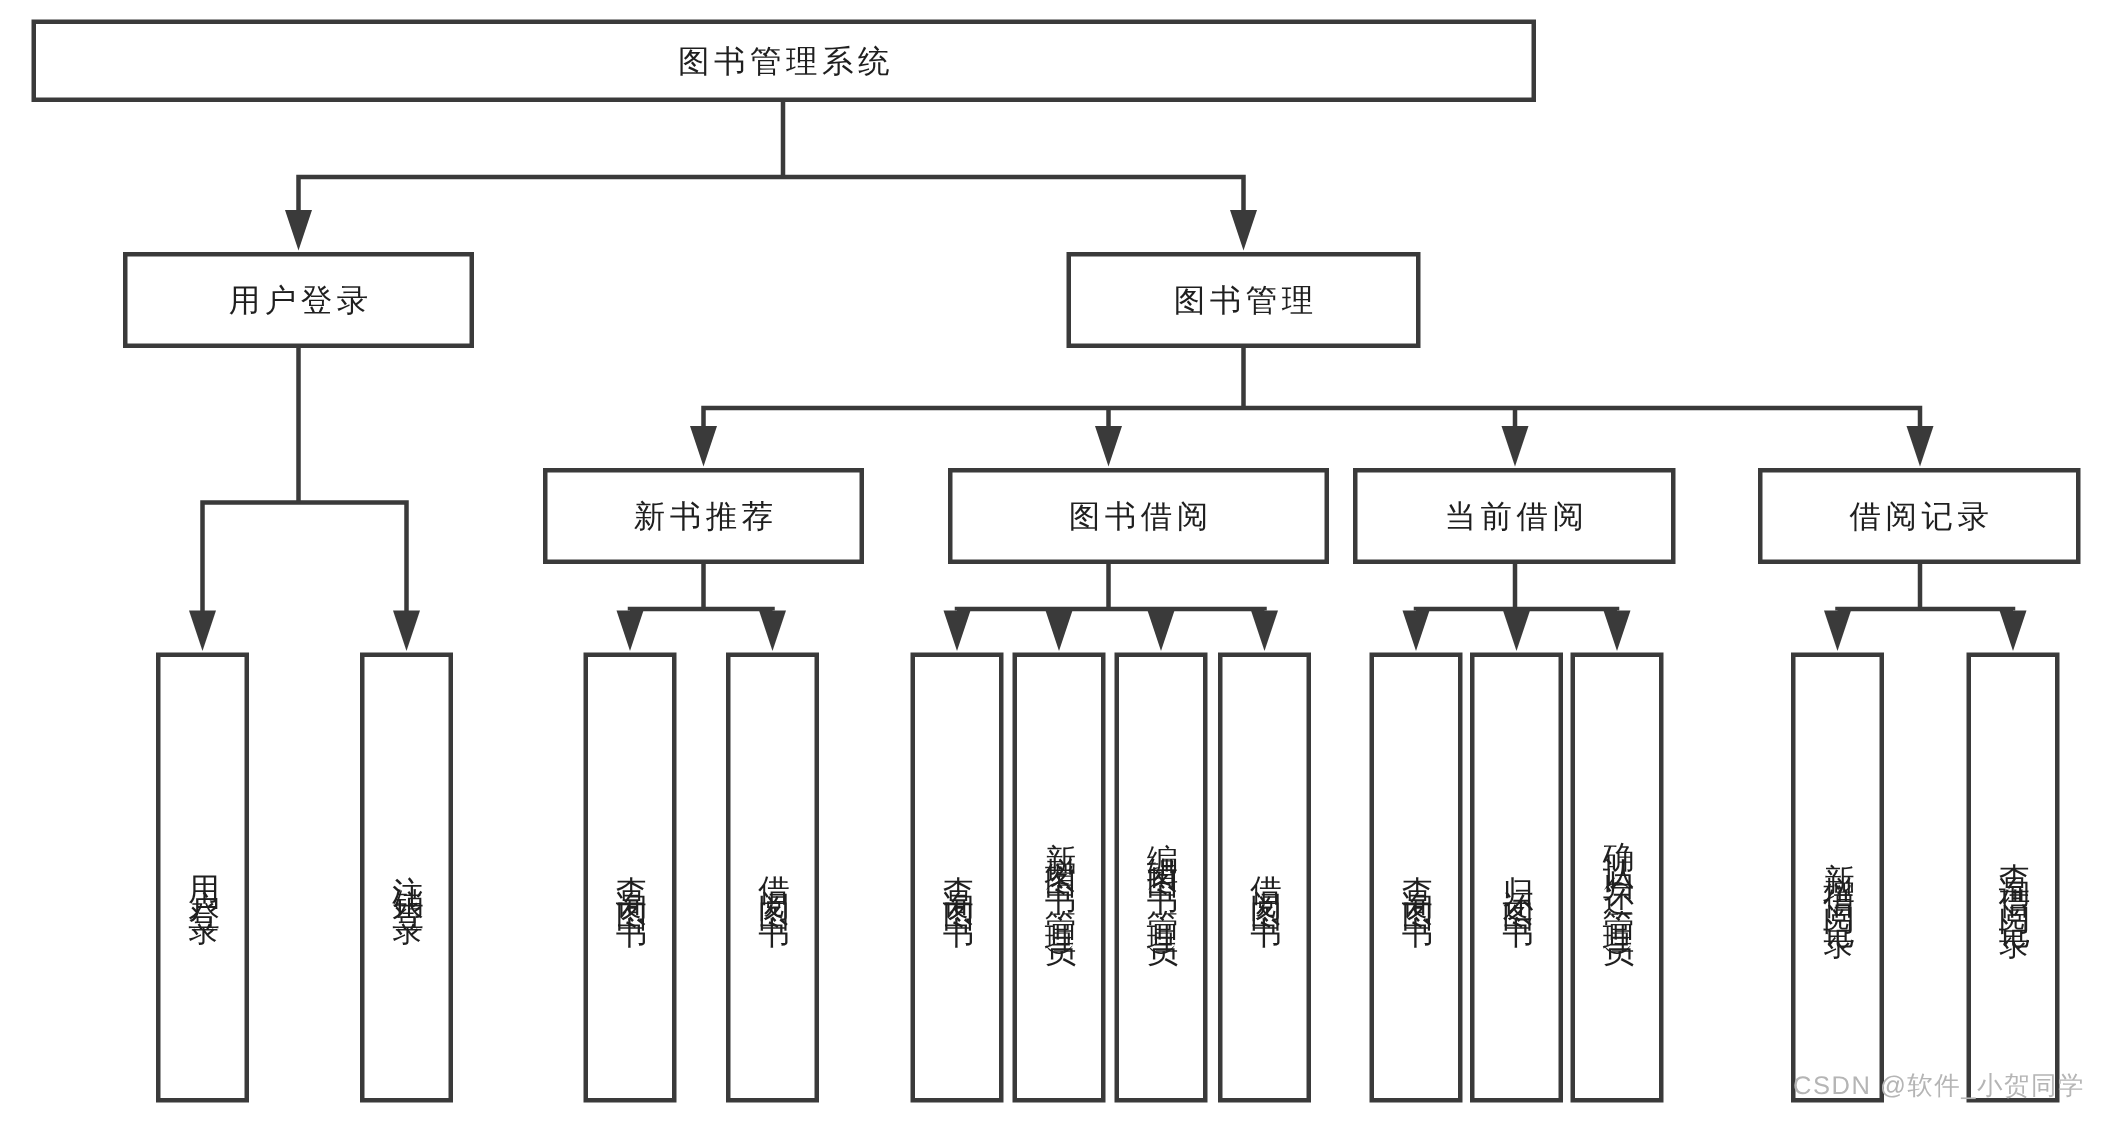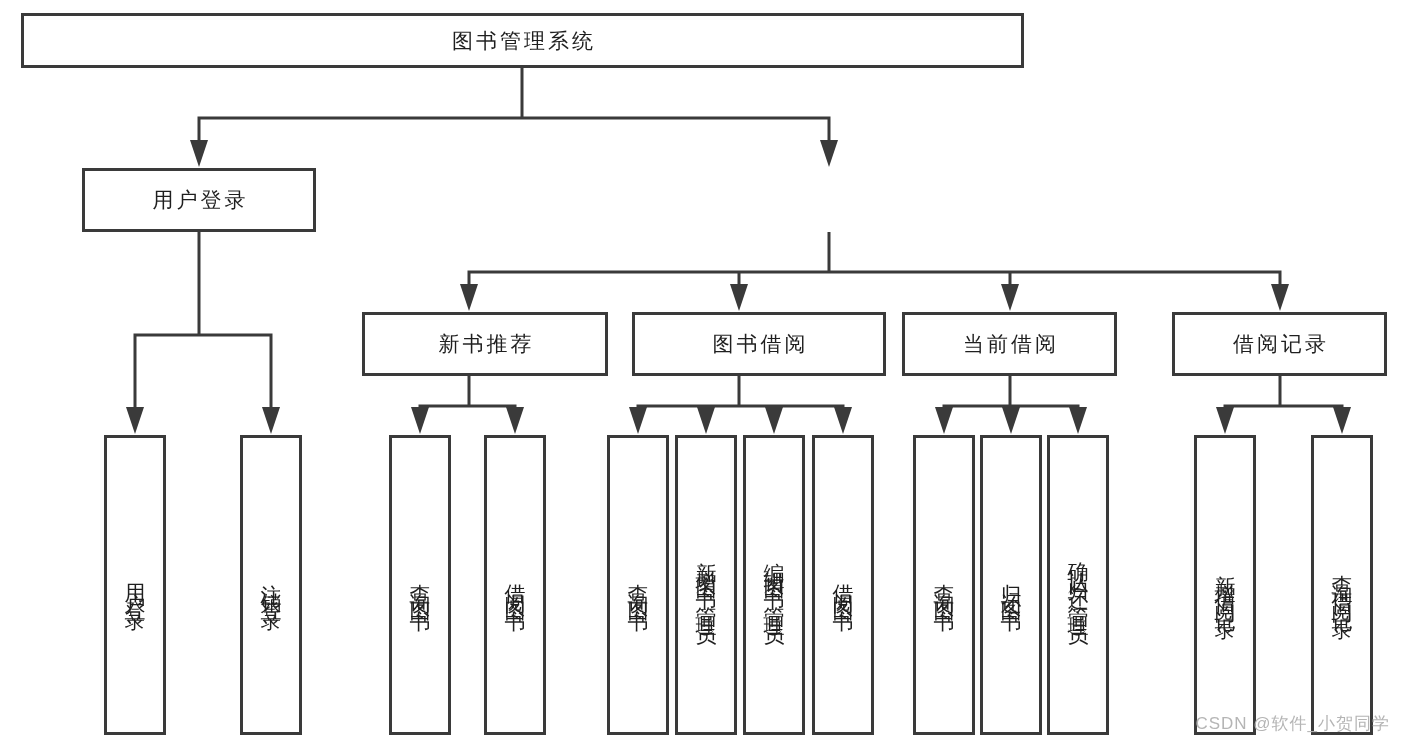--- a/index.html
+++ b/index.html
@@ -106,22 +106,23 @@
       <polygon points="1002,407 1020,407 1011,434"></polygon>
       <polygon points="1069,407 1087,407 1078,434"></polygon>
       <polygon points="1216,407 1234,407 1225,434"></polygon>
       <polygon points="1333,407 1351,407 1342,434"></polygon>
     </g>
   </svg>
 
   <div class="node" style="left:21px;top:13px;width:1003px;height:55px">图书管理系统</div>
 
   <div class="node" style="left:82px;top:168px;width:234px;height:64px">用户登录</div>
+  <div class="node" style="left:711px;top:168px;width:236px;height:64px">图书管理</div>
 
-  <div class="node" style="left:362px;top:312px;width:246px;height:64px">新书推荐</div>
+  <div class="node" style="left:362px;top:312px;width:214px;height:64px">新书推荐</div>
   <div class="node" style="left:632px;top:312px;width:254px;height:64px">图书借阅</div>
   <div class="node" style="left:1172px;top:312px;width:215px;height:64px">借阅记录</div>
   <div class="node" style="left:902px;top:312px;width:215px;height:64px">当前借阅</div>
 
   <div class="leaf" style="left:104px">用户登录</div>
   <div class="leaf" style="left:240px">注销登录</div>
 
   <div class="leaf" style="left:389px">查询图书</div>
   <div class="leaf" style="left:484px">借阅图书</div>
 

